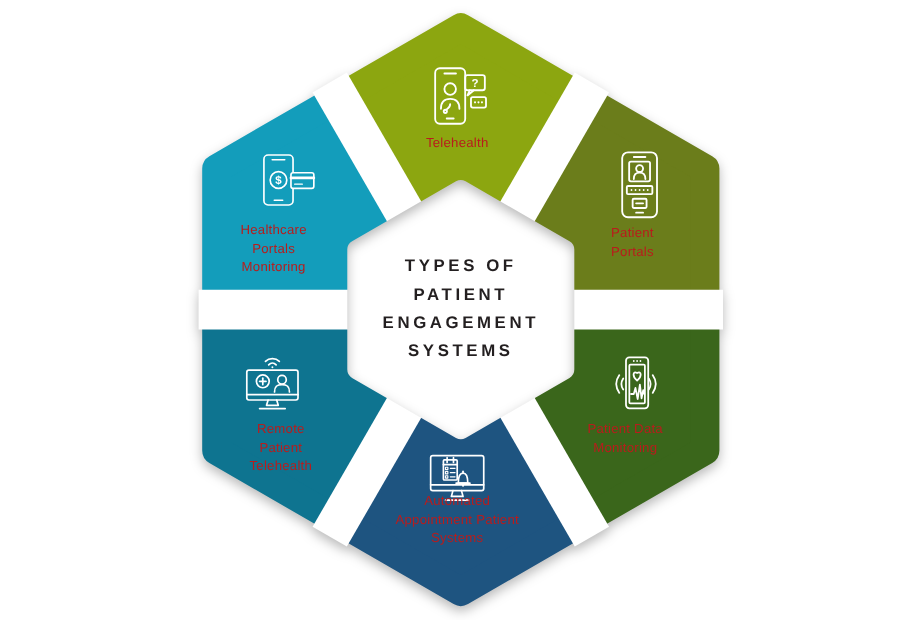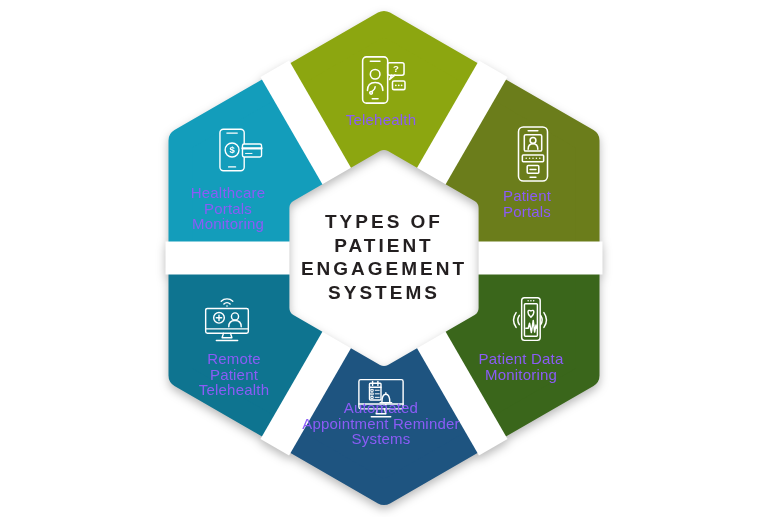--- a/index.html
+++ b/index.html
@@ -11,25 +11,25 @@
   .seg-path{stroke-width:24;stroke-linejoin:round;}
   .gap-line{stroke:#ffffff;stroke-width:33;}
   .icon{position:absolute;transform:translate(-50%,-50%);
         stroke:#fff;fill:none;stroke-width:1.6;
         stroke-linecap:round;stroke-linejoin:round;}
   .icon .fdot{fill:#fff;stroke:none;}
   .icon text{stroke:none;fill:#fff;font-family:"Liberation Sans",sans-serif;
              font-weight:bold;text-anchor:middle;}
   .thin{stroke-width:1.1;}
   .seg-label{position:absolute;transform:translate(-50%,-50%);
-             color:#8b5cf6;text-align:center;white-space:nowrap;
-             font-size:15px;line-height:15.5px;letter-spacing:.2px;}
+             color:#b91c1c;text-align:center;white-space:nowrap;
+             font-size:11px;line-height:15.5px;letter-spacing:.2px;}
   .center-title{position:absolute;left:384px;top:257px;
                 transform:translate(-50%,-50%);text-align:center;
-                color:#231f20;font-weight:700;font-size:19px;
+                color:#231f20;font-weight:700;font-size:14px;
                 line-height:23.5px;letter-spacing:3px;white-space:nowrap;}
 </style>
 </head>
 <body>
 
 <div class="stage">
 
   <svg class="hexsvg" width="768" height="517" viewBox="0 0 768 517">
     <defs>
       <mask id="centerHole" maskUnits="userSpaceOnUse" x="0" y="0" width="768" height="517">
@@ -164,23 +164,23 @@
   <div class="seg-label" style="left:527px;top:203px">
     <div>Patient</div>
     <div>Portals</div>
   </div>
 
   <div class="seg-label" style="left:521px;top:366px">
     <div>Patient Data</div>
     <div>Monitoring</div>
   </div>
 
-  <div class="seg-label" style="left:381px;top:423px">
+  <div class="seg-label" style="left:381px;top:434px">
     <div>Automated</div>
-    <div>Appointment Reminder</div>
+    <div>Appointment Patient</div>
     <div>Systems</div>
   </div>
 
   <div class="seg-label" style="left:234px;top:374px">
     <div>Remote</div>
     <div>Patient</div>
     <div>Telehealth</div>
   </div>
 
   <div class="seg-label" style="left:228px;top:208px">

